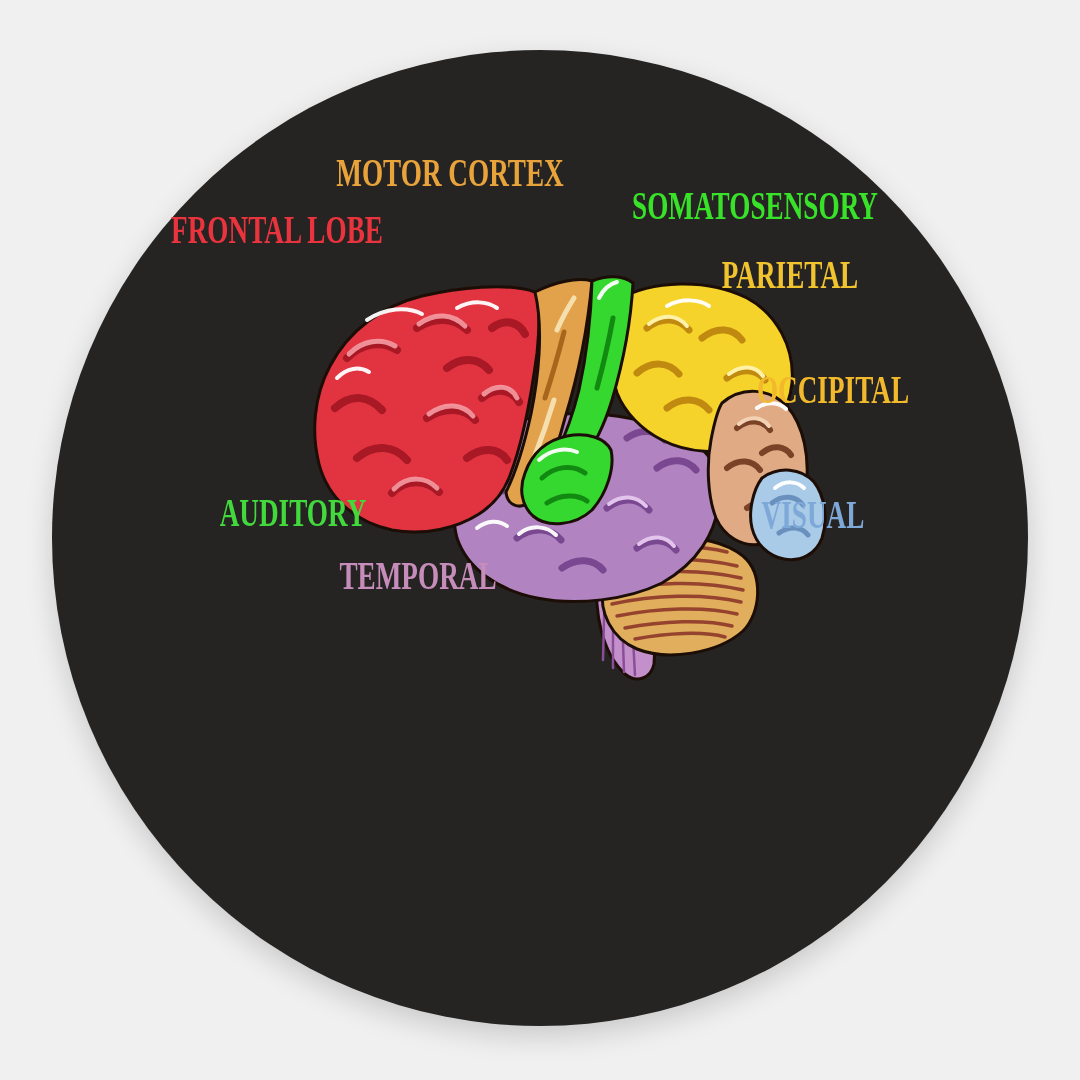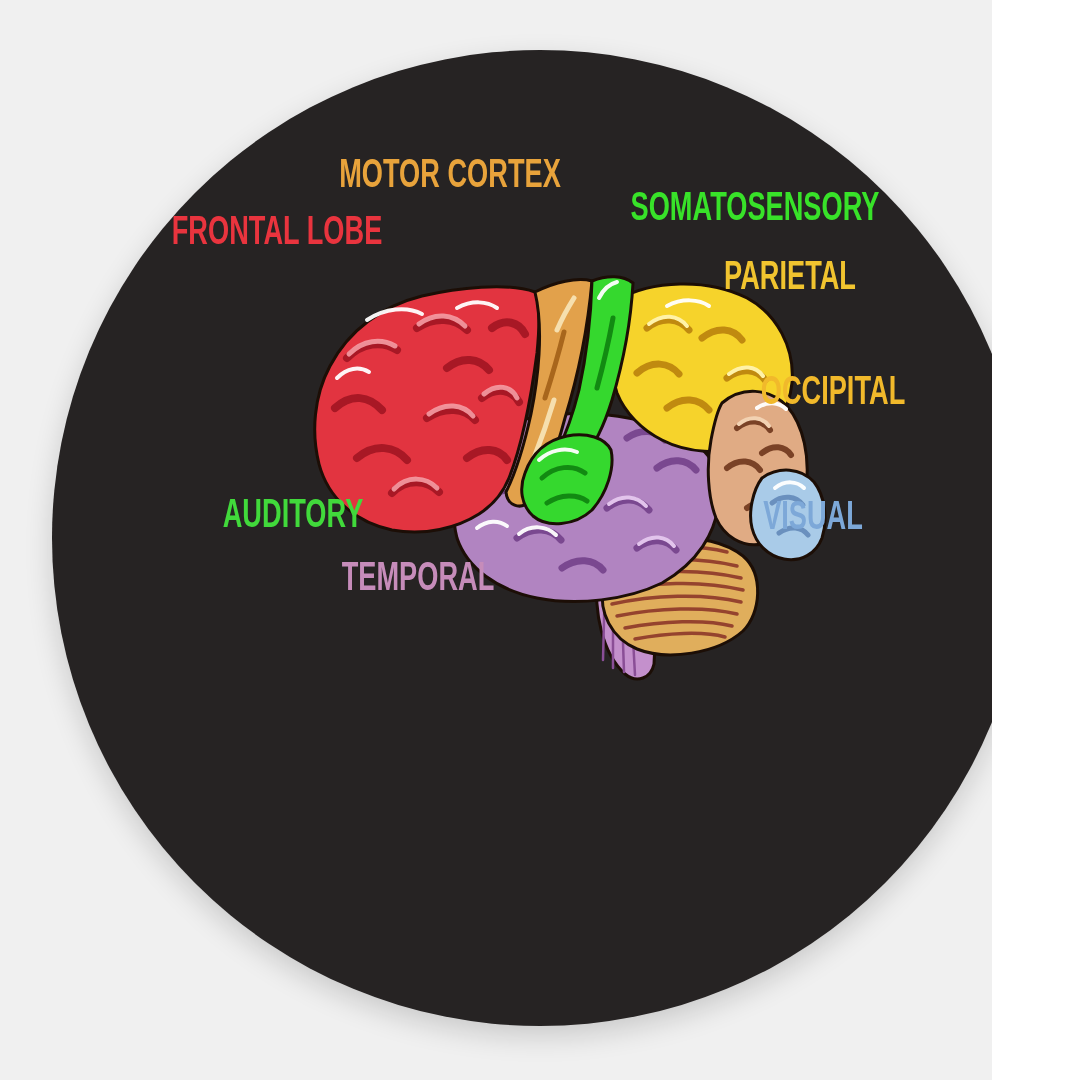--- a/index.html
+++ b/index.html
@@ -1,20 +1,20 @@
 <!DOCTYPE html>
 <html><head>
 <meta charset="utf-8">
 <style>
   html,body{margin:0;padding:0;}
   .page{
     position:relative;
-    width:992px;height:1080px;
+    width:1080px;height:1080px;
     overflow:hidden;
-    font-family:Liberation Sans, sans-serif;
+    font-family:Liberation Serif, serif;
   }
   .sticker{
     position:absolute;
     left:52px;top:50px;
     width:976px;height:976px;
     border-radius:50%;
     box-shadow:0 10px 28px rgba(0,0,0,0.16);
   }
   .brain-svg{
     position:absolute;

